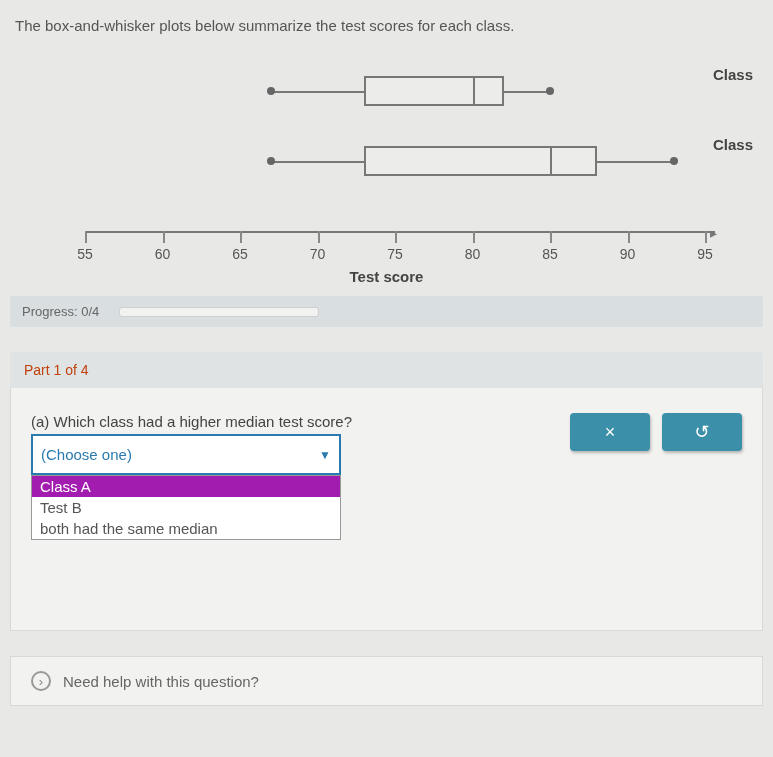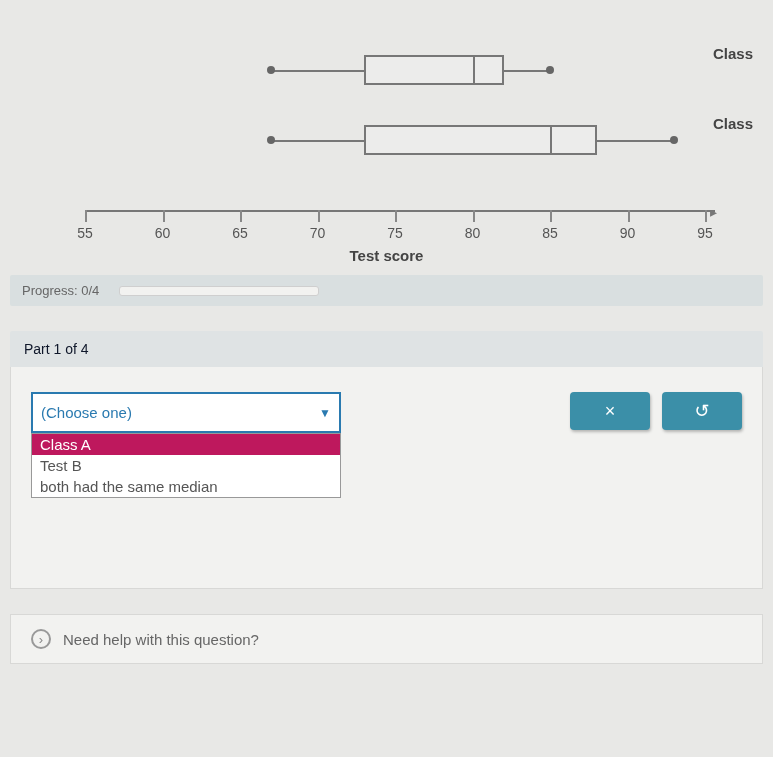--- a/index.html
+++ b/index.html
@@ -109,21 +109,21 @@
       flex: 0 0 200px;
       height: 10px;
       background: #f2f2f0;
       border: 1px solid #cfcfcf;
       border-radius: 3px;
     }
     .part-header {
       background: #dfe3e4;
       padding: 10px 14px;
       font-size: 14px;
-      color: #0f172a;
+      color: #c2410c;
       margin: 0 -5px;
       border-radius: 2px 2px 0 0;
     }
     .question-block {
       background: #f2f2f0;
       border: 1px solid #d8d8d6;
       border-top: none;
       padding: 25px 20px 90px 20px;
       margin: 0 -5px;
       position: relative;
@@ -141,21 +141,21 @@
       align-items: center;
       cursor: pointer;
     }
     .dropdown-arrow { color: #2a7ab0; font-size: 12px; }
     .dropdown-list {
       border: 1px solid #999;
       background: #fff;
       font-size: 15px;
     }
     .dropdown-list div { padding: 2px 8px; cursor: pointer; }
-    .opt-highlight { background: #be185d; color: #fff; }
+    .opt-highlight { background: #a21caf; color: #fff; }
     .opt-normal { color: #555; }
     .btn-row {
       position: absolute;
       right: 20px;
       top: 25px;
       display: flex;
       gap: 12px;
     }
     .ctl-btn {
       width: 80px; height: 38px;
@@ -190,20 +190,21 @@
       align-items: center;
       justify-content: center;
       font-size: 13px;
       color: #888;
     }
   </style>
 </head>
 <body>
 
 <div class="intro">
+  <div>The box-and-whisker plots below summarize the test scores for each class.</div>
 </div>
 
 <div class="chart-area">
   <div class="class-label" style="top:20px;">Class</div>
   <div class="class-label" style="top:90px;">Class</div>
 
   <div class="plot-region">
 
     <div class="boxplot" style="top:30px;">
       <div class="bp-whisker" style="left:186px; width:93px;"></div>
@@ -250,20 +251,24 @@
 </div>
 
 <div class="progress-bar-wrap">
   <span class="progress-label">Progress: 0/4</span>
   <div class="progress-track"></div>
 </div>
 
 <div class="part-header">Part 1 of 4</div>
 
 <div class="question-block">
+  <div class="q-text">
+    <span>(a)</span>
+    <span>Which class had a higher median test score?</span>
+  </div>
 
   <div class="dropdown-wrap">
     <div class="dropdown-sel">
       <span>(Choose one)</span>
       <span class="dropdown-arrow">▼</span>
     </div>
     <div class="dropdown-list">
       <div class="opt-highlight">Class A</div>
       <div class="opt-normal">Test B</div>
       <div class="opt-normal">both had the same median</div>

